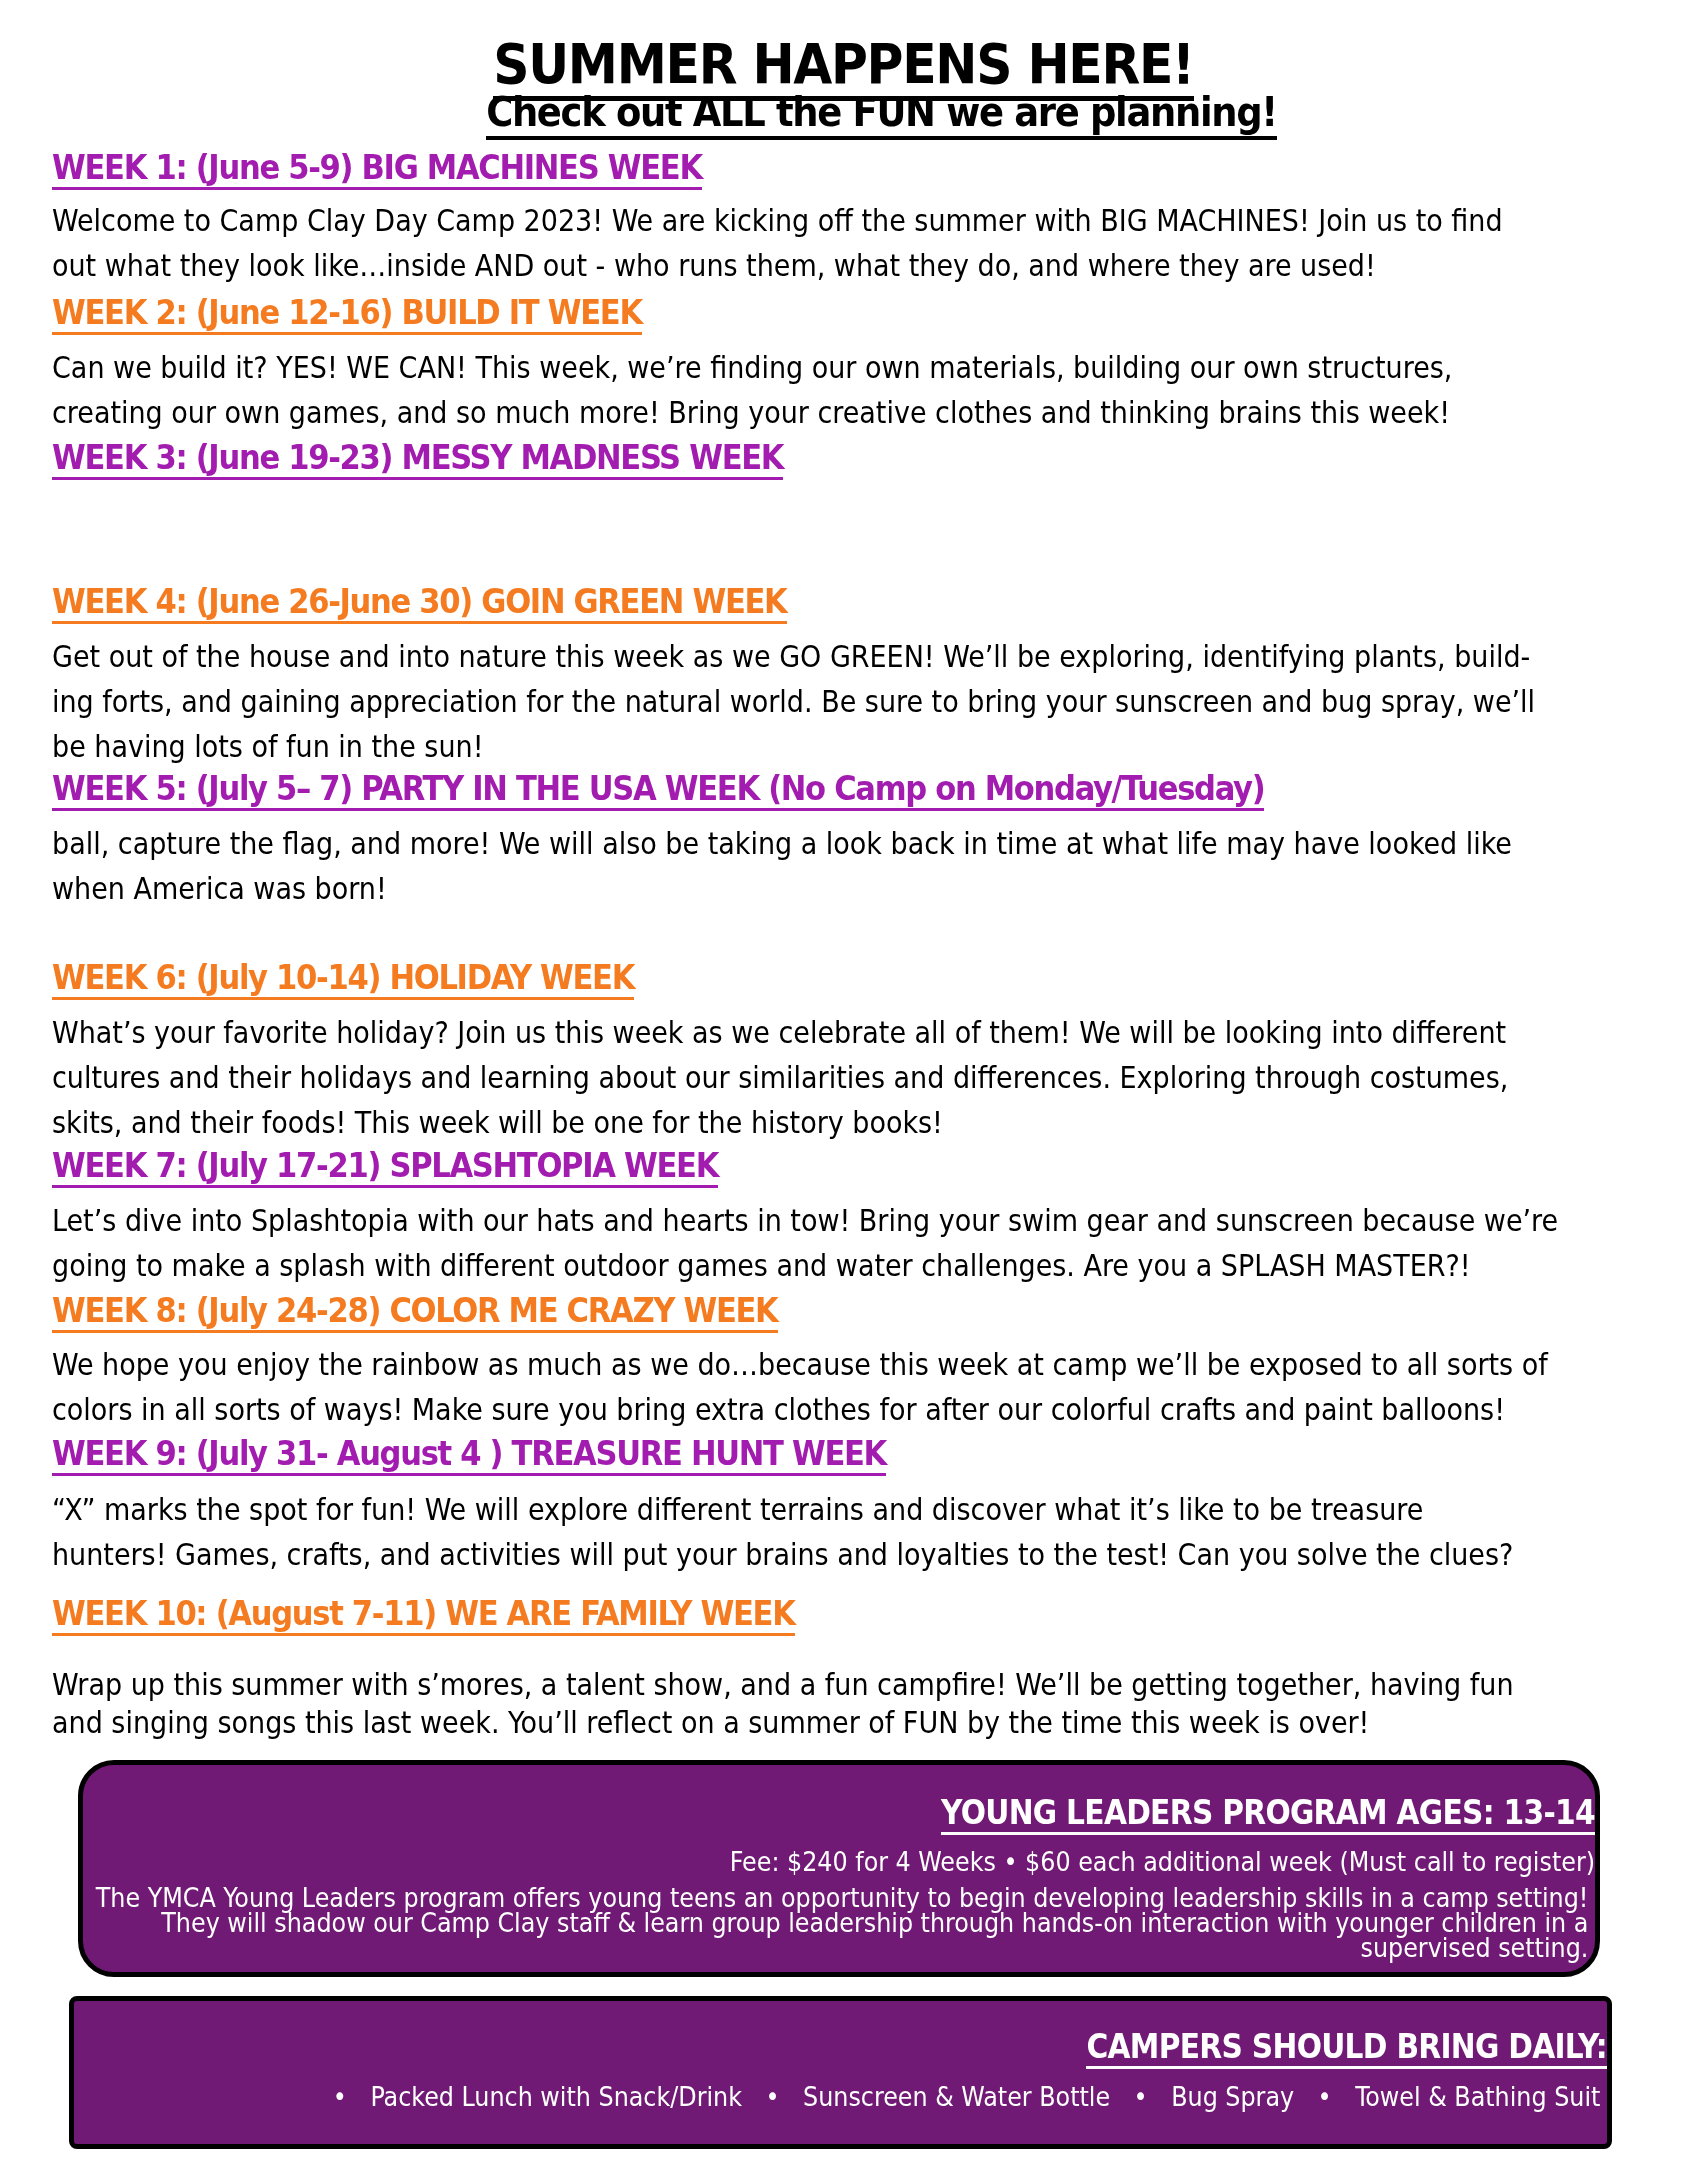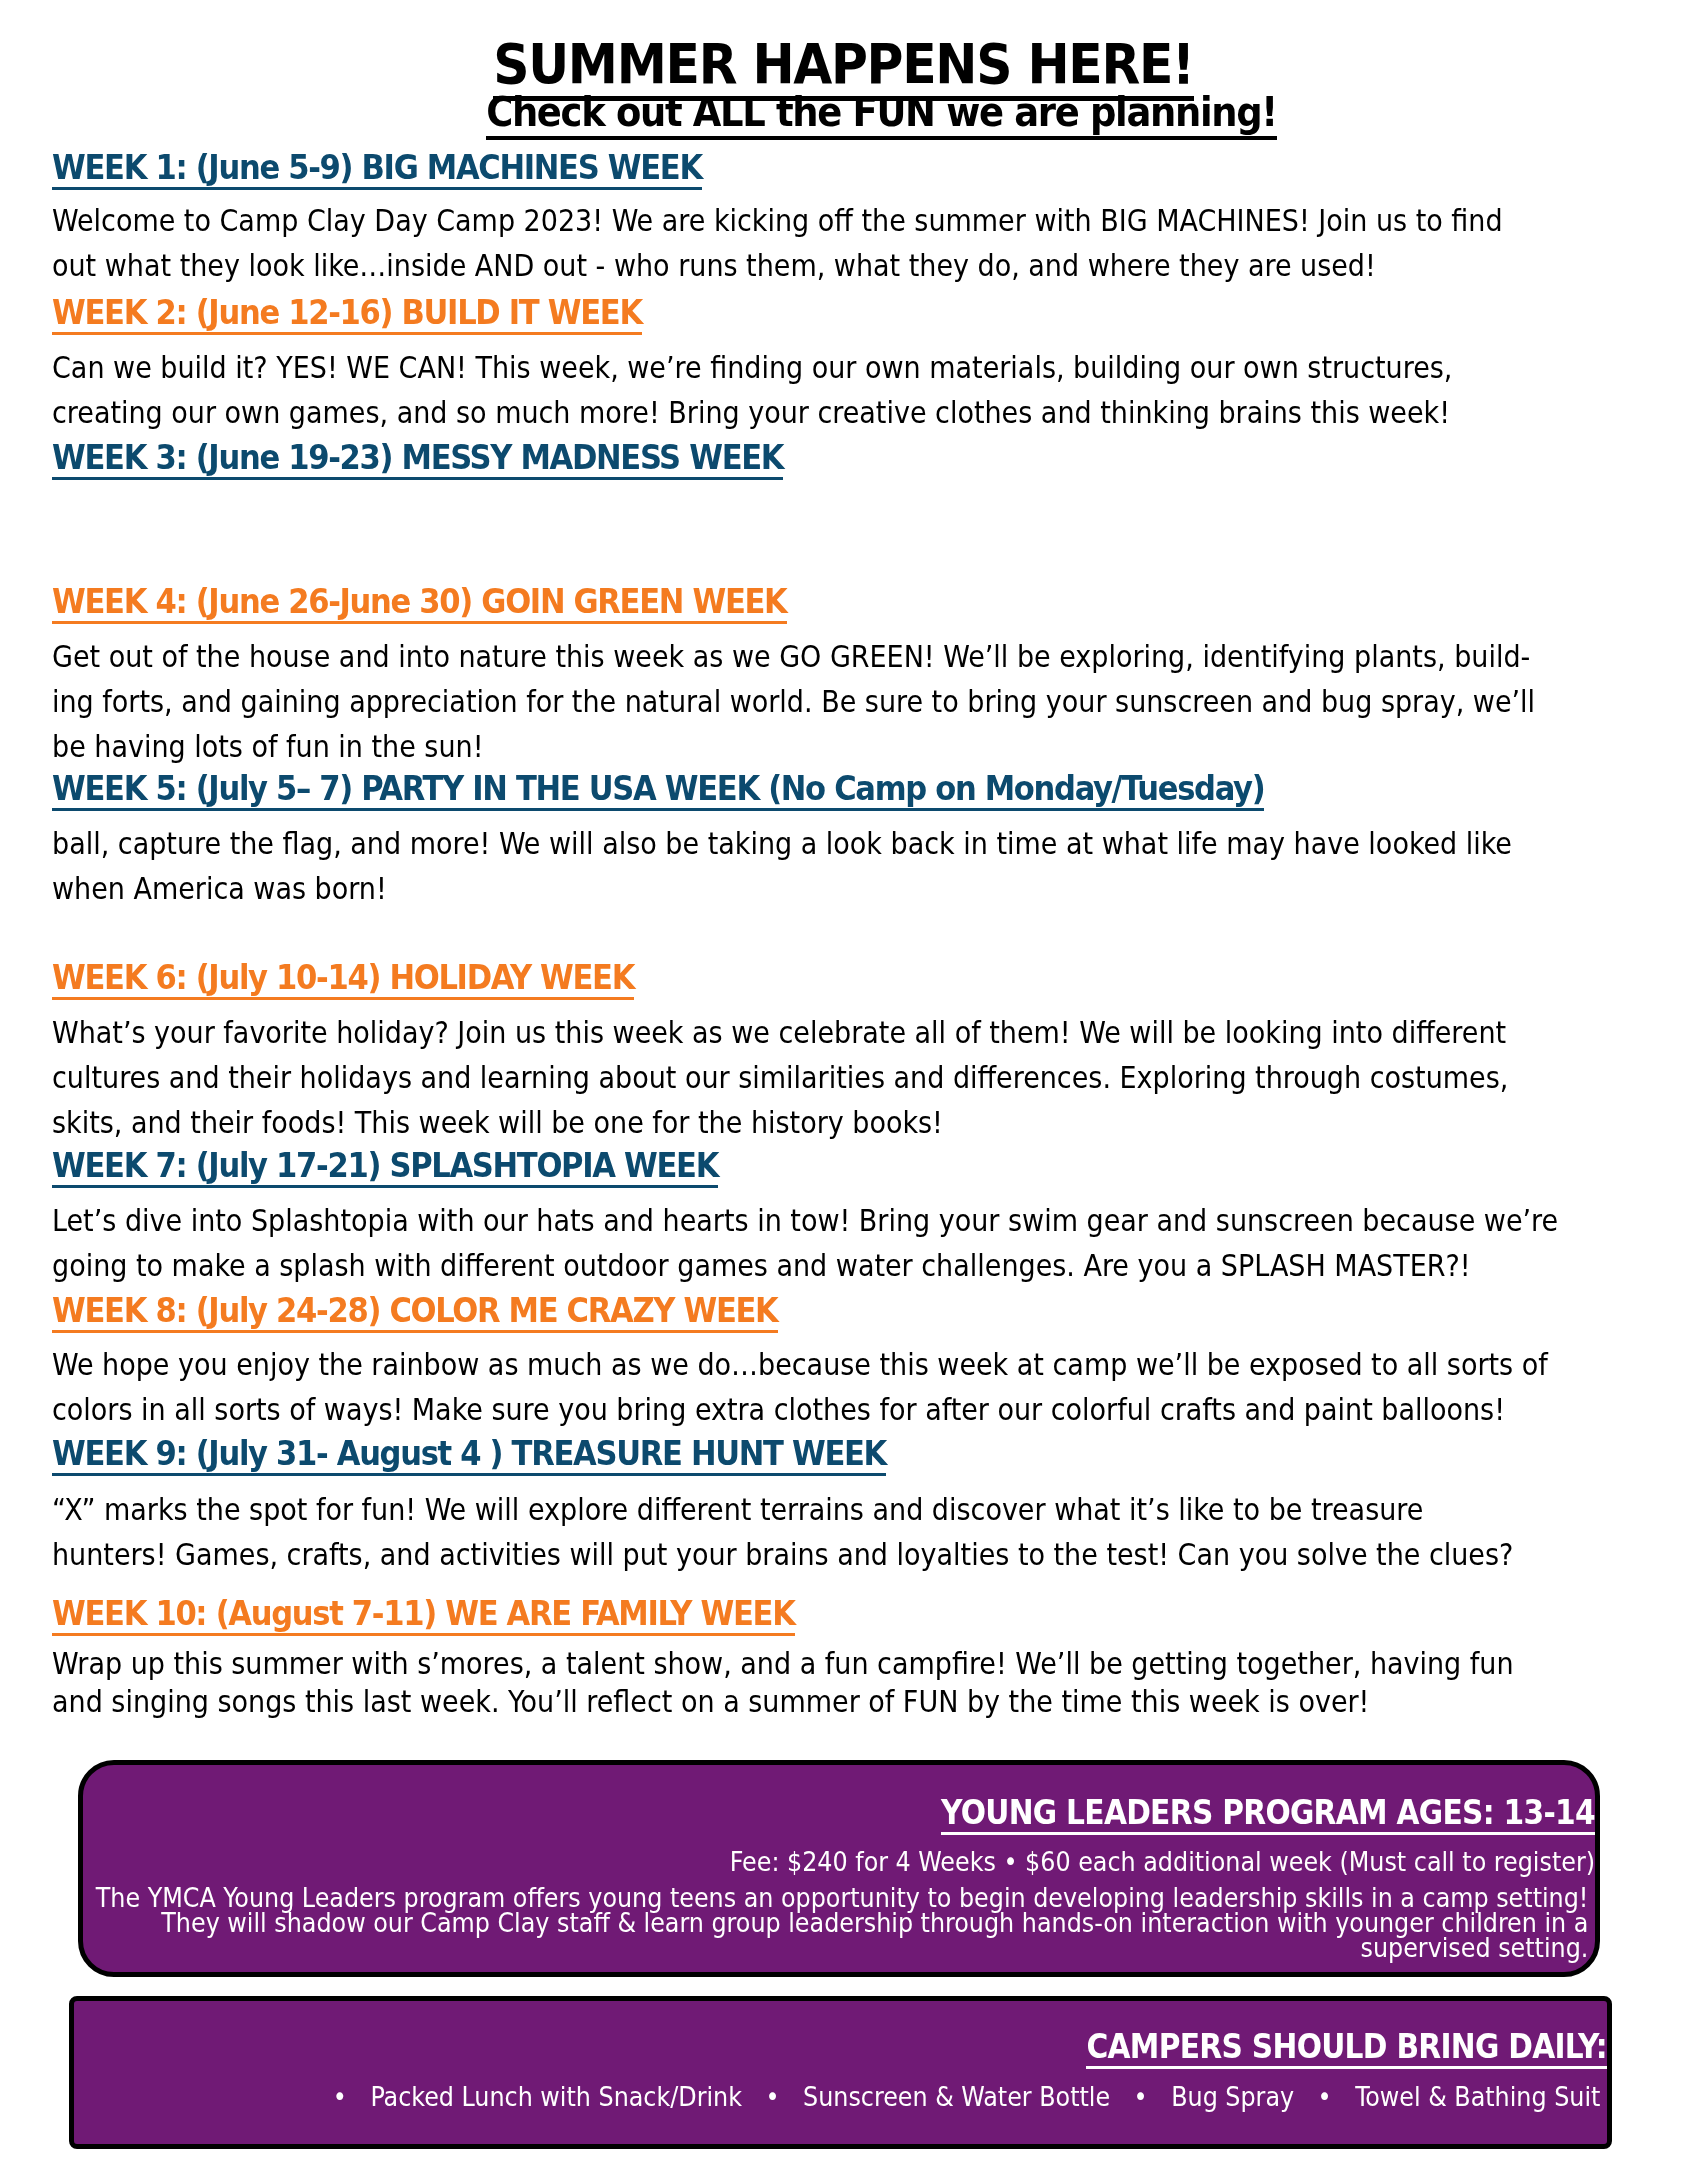--- a/index.html
+++ b/index.html
@@ -8,25 +8,25 @@
   .abs { position:absolute; }
   .title { left:0; width:1687px; text-align:center; top:34px; font-size:56px; font-weight:bold;
            line-height:60px; letter-spacing:-1.3px; font-stretch:condensed; }
   .title span { border-bottom:5.3px solid #000; padding-bottom:0;text-align:center; }
   .subtitle { left:0; width:1687px; text-align:center; top:90px; font-size:41px; font-weight:bold;
               line-height:44px; letter-spacing:-1.3px;padding-left:38px; }
   .subtitle span { border-bottom:4px solid #000; }
   .week-head { left:52px; font-size:34px; font-weight:bold; line-height:38px; letter-spacing:-1.3px;
                white-space:nowrap; }
   .week-head span { border-bottom:3.3px solid currentColor; }
-  .red { color:#0c4a6e; }
+  .red { color:#a21caf; }
   .orange { color:#F47B20; }
   .week-body { left:52px; width:1601px; font-size:30px; line-height:45px; letter-spacing:0px;
                transform-origin:left top; }
-  .week-body.tight { line-height:38px; }
+  .week-body.tight { line-height:38px;margin-top:21px; }
   .box { background:#701a75; border:5.3px solid #000; box-sizing:border-box; color:#fff; text-align:right; }
   .box1 { left:78px; top:1760px; width:1522px; height:217px; border-radius:36px; }
   .box2 { left:69px; top:1996px; width:1543px; height:153px; border-radius:8px; }
   .box-title { position:absolute; left:0; width:100%; font-size:33px; font-weight:bold; letter-spacing:-0.7px; line-height:37px; }
   .box-title span { border-bottom:3.3px solid #fff; }
   .box-line { position:absolute; left:0; width:100%; font-size:26.5px; line-height:30px; }
   .box-para { position:absolute; left:6.6px; right:6.6px; font-size:26.5px; line-height:25px; }
   .bring-list span.item { margin:0 6.6px; }
   .bullet { margin:0 9.3px; }
 </style>

